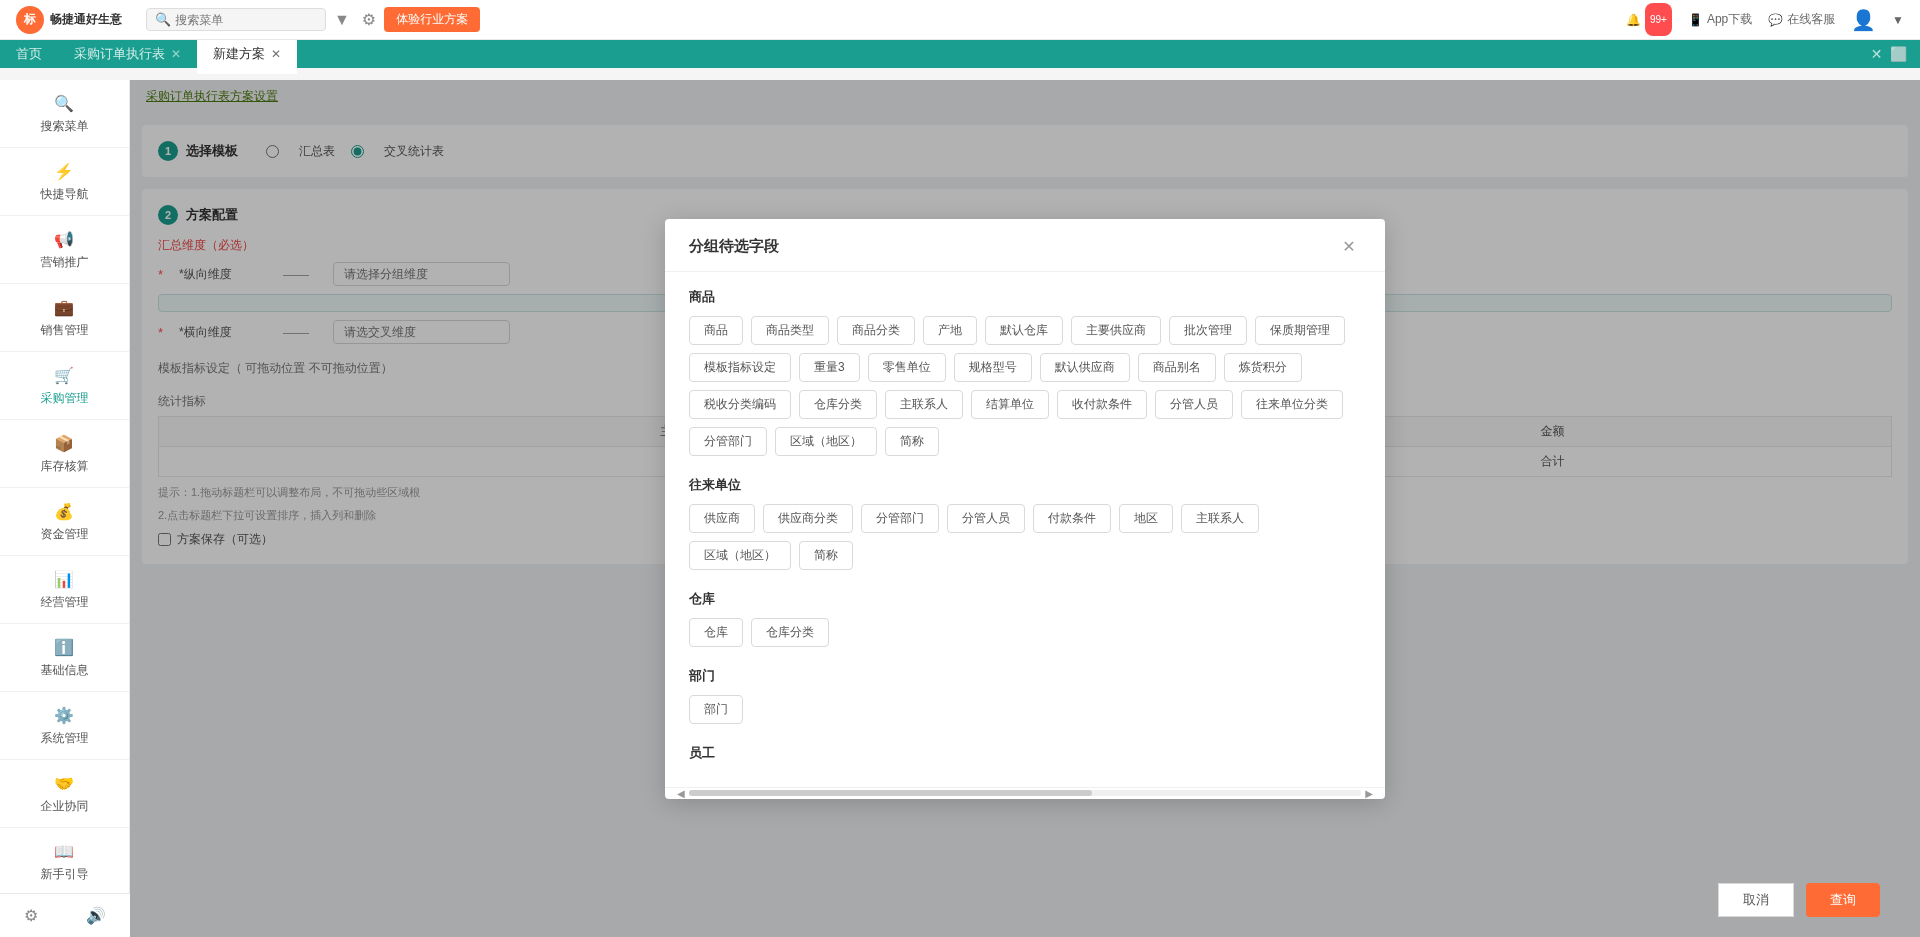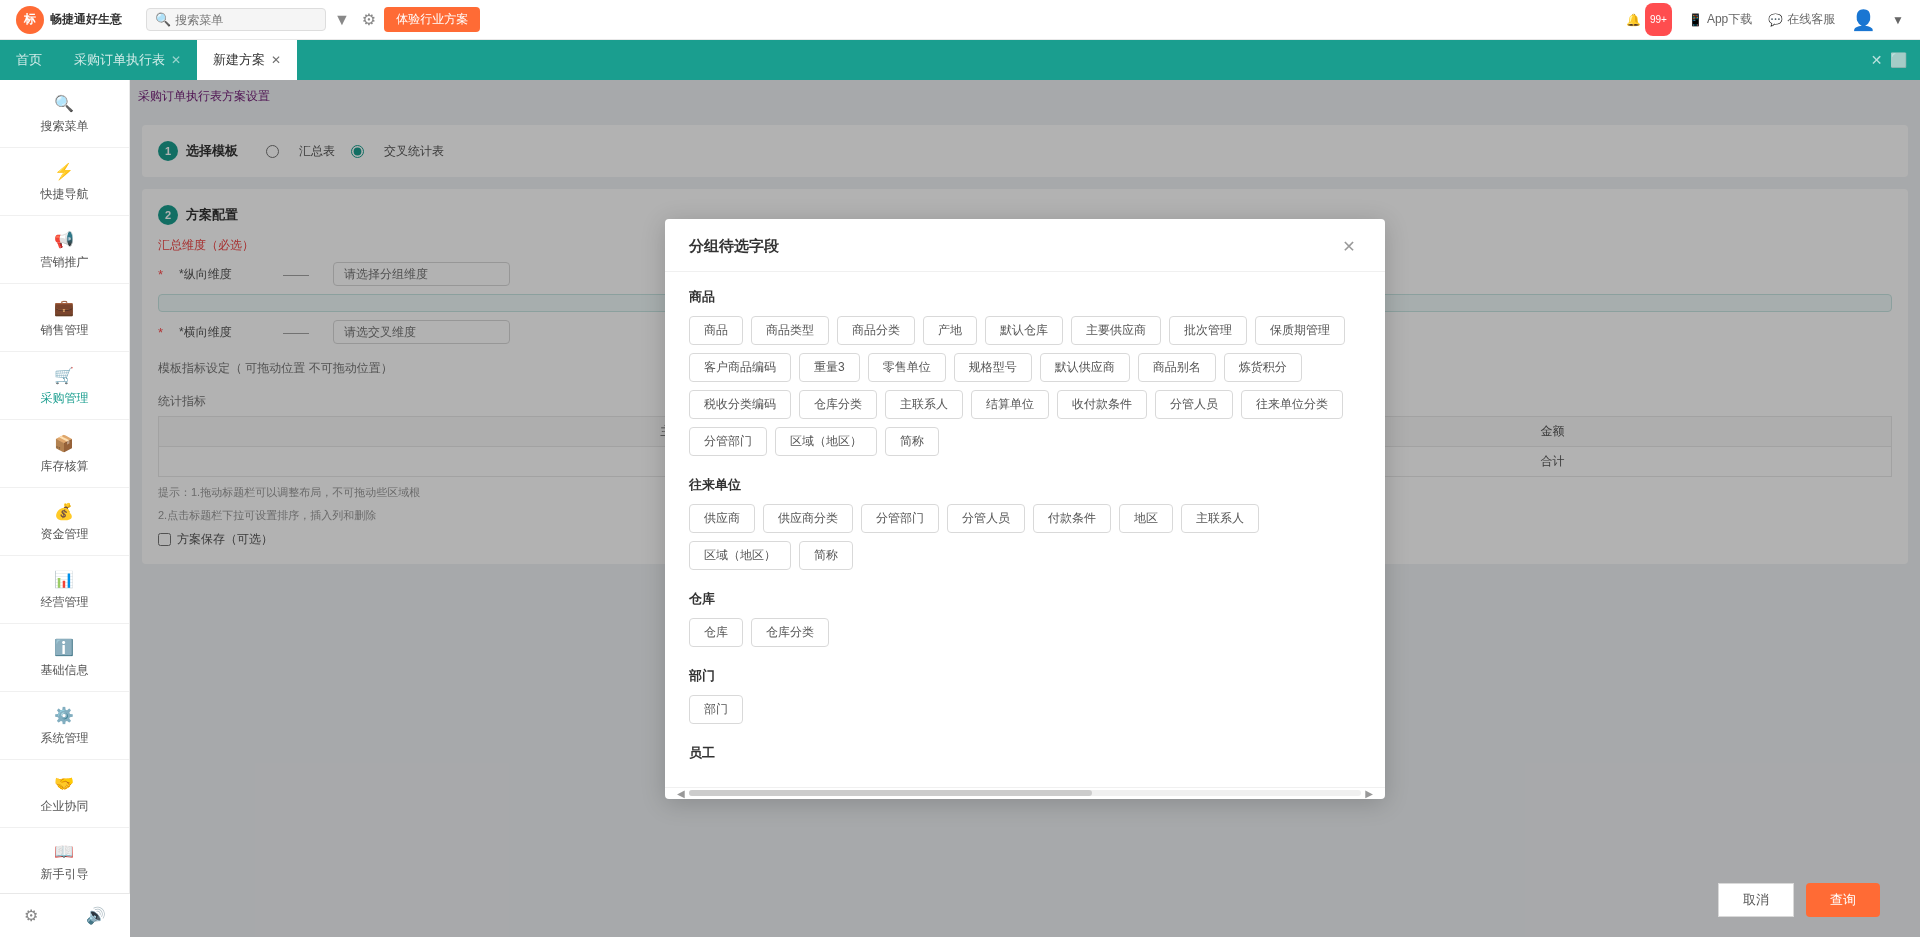--- a/index.html
+++ b/index.html
@@ -64,21 +64,21 @@
       color: white;
       border-radius: 8px;
       padding: 11px 5px;
       font-size: 10px;
       min-width: 16px;
       text-align: center;
     }
 
     
     .tabs-bar {
-      height: 40px;
+      height: 28px;
       background: #1a9e8f;
       display: flex;
       align-items: center;
       padding: 0 0;
       position: fixed;
       top: 40px; left: 0; right: 0;
       z-index: 99;
     }
     .tab-item {
       height: 40px;
@@ -124,24 +124,25 @@
     .sidebar-item.active .sidebar-icon { color: #1a9e8f; }
 
     
     .main-content {
       position: fixed;
       top: 80px; left: 130px; right: 0; bottom: 0;
       background: #f0f2f5;
       overflow: auto;
     }
     .page-breadcrumb {
-      padding: 8px 8px;
+      padding: 8px 16px;
       font-size: 12px;
-      color: #701a75;
+      color: #4d7c0f;
       background: #f0f2f5;
+      text-decoration: underline;
     }
     .page-body {
       padding: 12px;
     }
 
     
     .modal-overlay {
       position: fixed;
       top: 80px; left: 130px; right: 0; bottom: 0;
       background: rgba(0,0,0,0.3);
@@ -539,21 +540,21 @@
         <div class="section-title">商品</div>
         <div class="field-tags">
           <div class="field-tag">商品</div>
           <div class="field-tag">商品类型</div>
           <div class="field-tag">商品分类</div>
           <div class="field-tag">产地</div>
           <div class="field-tag">默认仓库</div>
           <div class="field-tag">主要供应商</div>
           <div class="field-tag">批次管理</div>
           <div class="field-tag">保质期管理</div>
-          <div class="field-tag">客户商品编码</div>
+          <div class="field-tag">模板指标设定</div>
           <div class="field-tag">重量3</div>
           <div class="field-tag">零售单位</div>
           <div class="field-tag">规格型号</div>
           <div class="field-tag">默认供应商</div>
           <div class="field-tag">商品别名</div>
           <div class="field-tag">炼货积分</div>
           <div class="field-tag">税收分类编码</div>
           <div class="field-tag">仓库分类</div>
           <div class="field-tag">主联系人</div>
           <div class="field-tag">结算单位</div>

